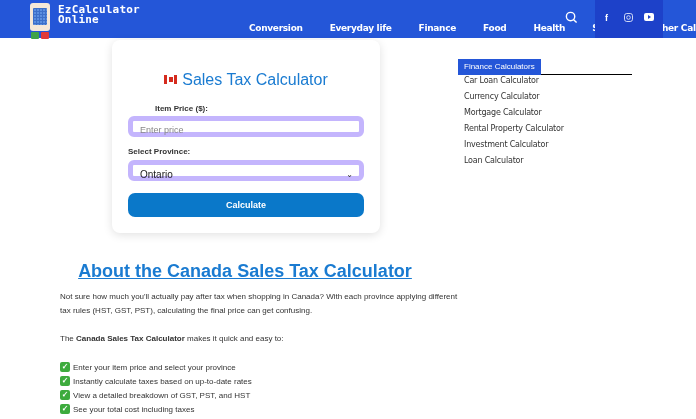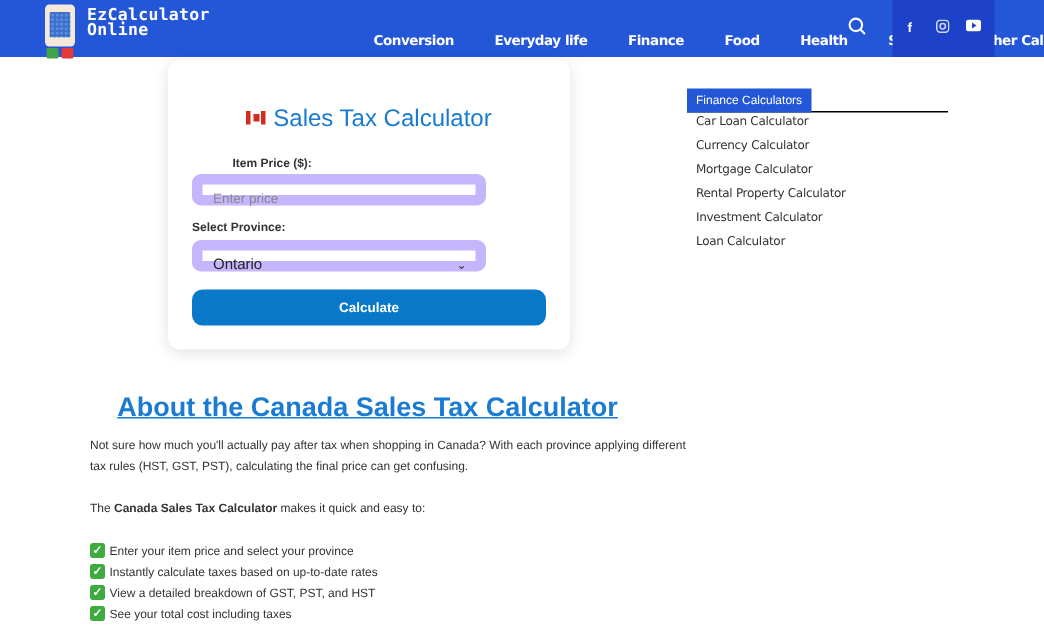--- a/index.html
+++ b/index.html
@@ -23,21 +23,21 @@
   .social span { position: absolute; top: 13px; color: #fff; font-size: 9px; font-weight: bold; }
 
   
   .card { position: absolute; left: 112px; top: 40px; width: 268px; height: 193px; background: #fff; border-radius: 8px; box-shadow: 0 2px 10px rgba(0,0,0,0.12); }
   .card-title { position: absolute; left: 0; top: 31px; width: 268px; text-align: center; color: #1a7bd1; font-size: 16px; }
   .flag { display: inline-block; width: 13px; height: 9px; position: relative; margin-right: 5px; vertical-align: 1px; background: #fff; }
   .flag::before, .flag::after { content: ""; position: absolute; top: 0; width: 3px; height: 9px; background: #d52b1e; }
   .flag::before { left: 0; } .flag::after { right: 0; }
   .flag i { position: absolute; left: 4.5px; top: 2px; width: 4px; height: 5px; background: #d52b1e; }
   .label { position: absolute; left: 16px; font-size: 8px; font-weight: bold; color: #333; }
-  .input { position: absolute; left: 16px; width: 196px; height: 21px; border: 7px solid #c4b5fd; border-radius: 6px; background: #fff; font-size: 9px; color: #888; padding-left: 7px; line-height: 19px; font-family: "Liberation Sans", sans-serif; }
+  .input { position: absolute; left: 16px; width: 236px; height: 21px; border: 5px solid #c4b5fd; border-radius: 6px; background: #fff; font-size: 9px; color: #888; padding-left: 7px; line-height: 19px; font-family: "Liberation Sans", sans-serif; }
   .select { color: #222; font-size: 10px; }
   .select .chev { position: absolute; right: 6px; top: 0; font-size: 8px; color: #333; }
   .calc-btn { position: absolute; left: 16px; top: 153px; width: 236px; height: 24px; background: #0a78c9; border-radius: 7px; color: #fff; font-weight: bold; font-size: 9px; text-align: center; line-height: 24px; }
 
   
   .side-head { position: absolute; left: 458px; top: 59px; width: 174px; height: 16px; border-bottom: 1px solid #000000; }
   .side-head span { position: absolute; left: 0; top: 0; height: 16px; padding: 0 6px; background: #2456d8; color: #fff; font-size: 8px; line-height: 16px; }
   .side-list { position: absolute; left: 464px; top: 76px; list-style: none; }
   .side-list li { font-size: 8px; color: #333; height: 16px; line-height: 10px; font-family: "DejaVu Sans", sans-serif; letter-spacing: -0.2px; }
 

